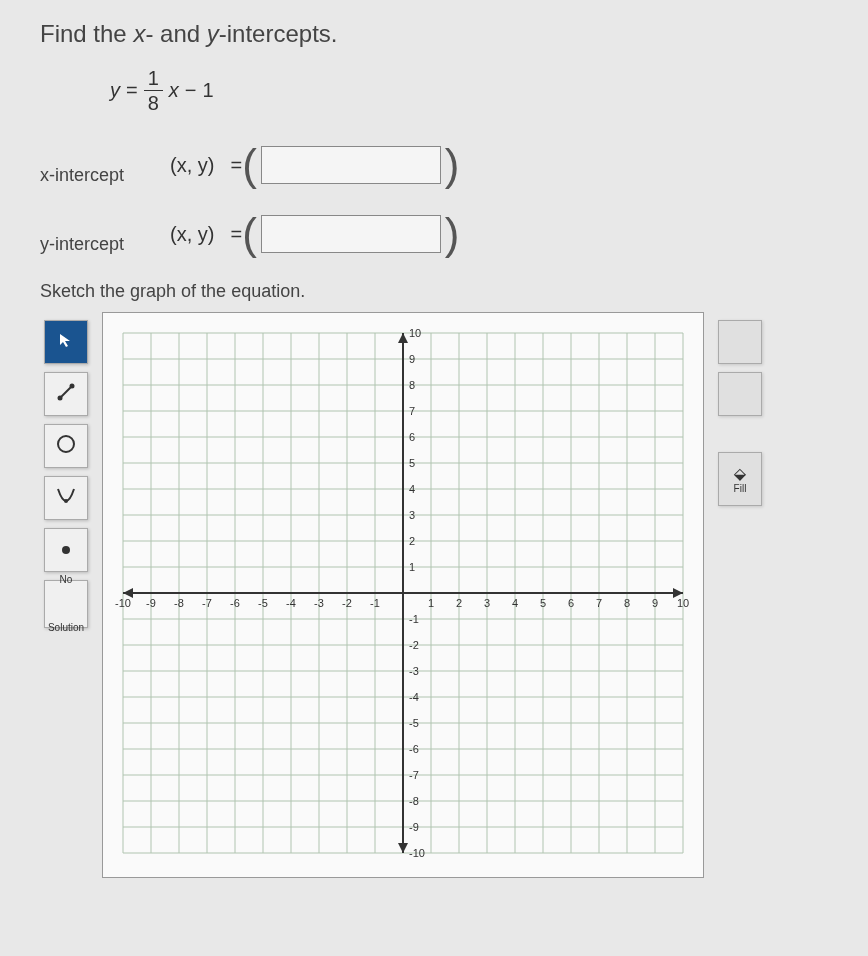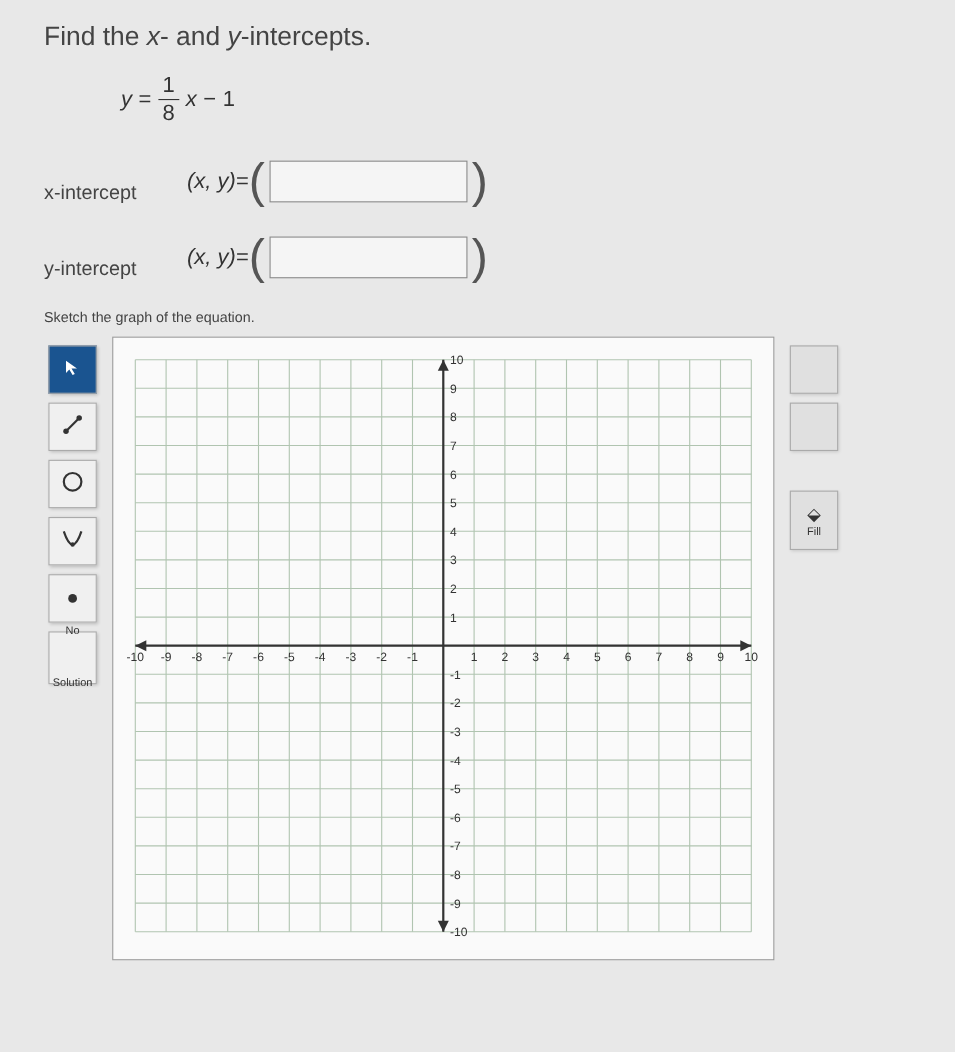--- a/index.html
+++ b/index.html
@@ -56,23 +56,23 @@
     }
     .answer-input {
       width: 180px;
       height: 38px;
       border: 1.5px solid #888;
       background: #f5f5f5;
       font-size: 16px;
       padding: 0 6px;
       margin: 0 4px;
     }
-    .xy-italic { font-style: italic; margin-right: 0; }
+    .xy-italic { margin-right: 16px; }
     .sketch-label {
-      font-size: 13px;
+      font-size: 18px;
       color: #444;
       margin-top: 20px;
       margin-bottom: 10px;
     }
     .graph-container {
       display: flex;
       gap: 10px;
       align-items: flex-start;
     }
     .tool-palette {

